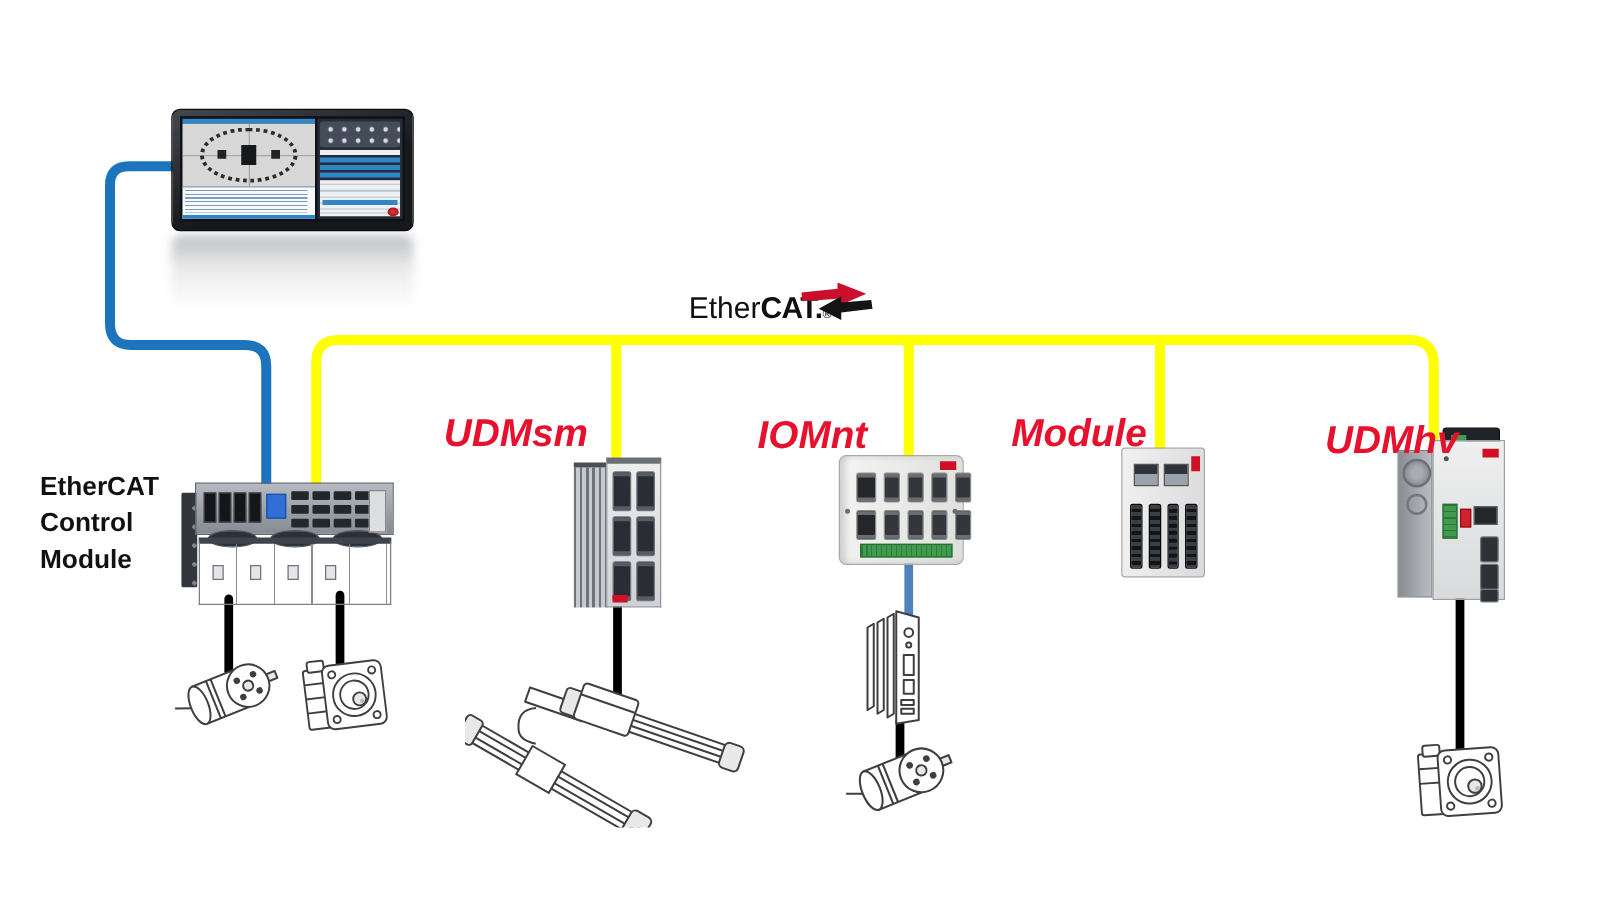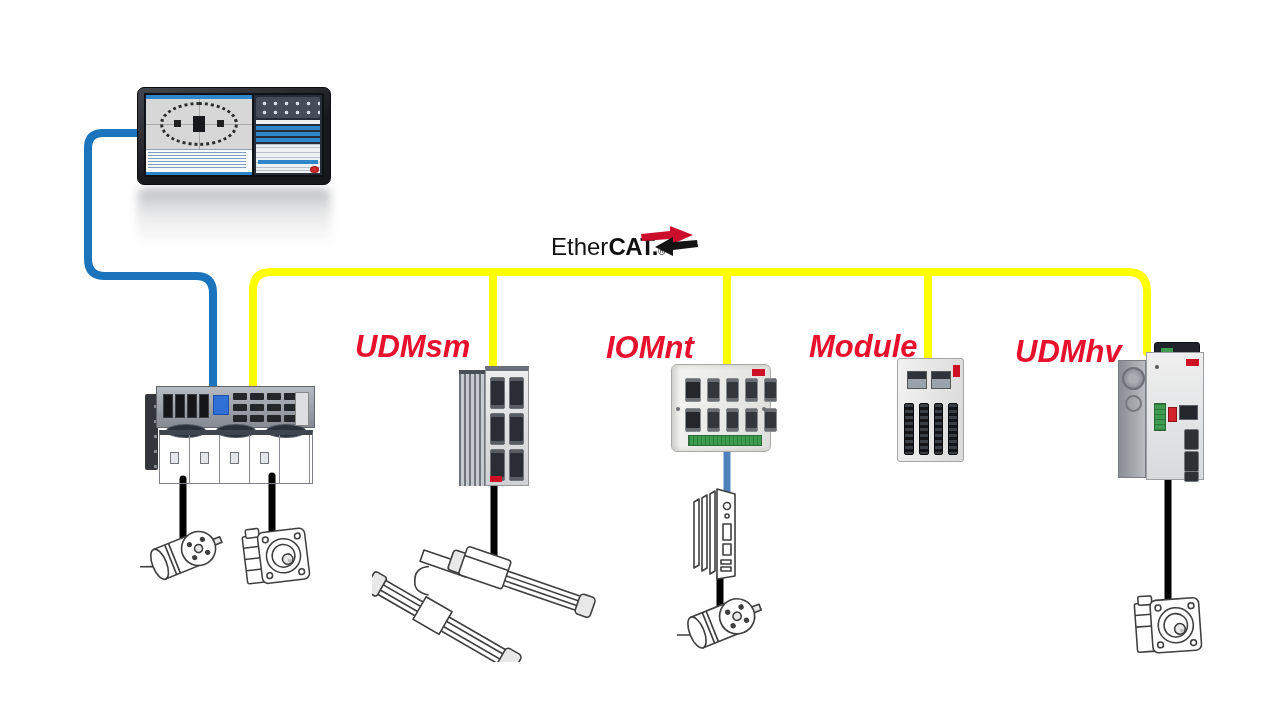--- a/index.html
+++ b/index.html
@@ -15,21 +15,21 @@
   .cable.black{stroke:var(--motor-cable-black,#000);stroke-width:7;}
 
   
   .hmi-caption{position:absolute;left:113px;top:56px;font-size:22px;font-weight:bold;color:#000;z-index:4;}
   .red-label{position:absolute;font-size:31px;font-weight:bold;font-style:italic;
              color:var(--label-red,#e8112d);z-index:4;white-space:nowrap;}
   .lbl-mc4unt{left:79px;top:317px}
   .lbl-udmsm{left:355px;top:329px}
   .lbl-pdicl{left:606px;top:330px}
   .lbl-iomnt{left:809px;top:329px}
-  .lbl-udmhv{left:1015px;top:334px}
+  .lbl-udmhv{left:1060px;top:334px}
   .ctrl-label{position:absolute;left:32px;top:375px;font-size:21px;font-weight:bold;
               line-height:29px;color:#111;z-index:4;}
 
   
   .et-text{position:absolute;left:551px;top:233px;font-size:24px;color:#101010;z-index:4;white-space:nowrap;}
   .et-text .et-reg{font-weight:400;}
   .et-text .et-bold{font-weight:800;letter-spacing:-0.5px;}
   .et-text .et-r{font-size:10px;}
   .et-arrow{position:absolute;left:641px;top:226px;width:58px;height:32px;z-index:4;}
   .et-arrow .a-red{fill:var(--arrow-red,#cc0e2d);}
@@ -224,20 +224,25 @@
   <svg class="et-arrow" viewBox="0 0 58 32">
     <polygon class="a-red" points="0,8 29,5 29,0 52,9 29,19 29,13 1,15"></polygon>
     <polygon class="a-blk" points="56,14 32,16 32,11 14,21 32,30 32,24 57,21"></polygon>
   </svg>
 
   <div class="red-label lbl-udmsm">UDMsm</div>
   <div class="red-label lbl-pdicl">IOMnt</div>
   <div class="red-label lbl-iomnt">Module</div>
   <div class="red-label lbl-udmhv">UDMhv</div>
 
+  <div class="ctrl-label">
+    <div>EtherCAT</div>
+    <div>Control</div>
+    <div>Module</div>
+  </div>
 
   <div class="dev mc4unt">
     <div class="mc-bracket"></div>
     <div class="mc-back">
       <i class="mc-conn k1"></i>
       <i class="mc-conn k2"></i>
       <i class="mc-conn k3"></i>
       <i class="mc-conn k4"></i>
       <i class="mc-conn-blue"></i>
       <span class="mc-dsubs">

